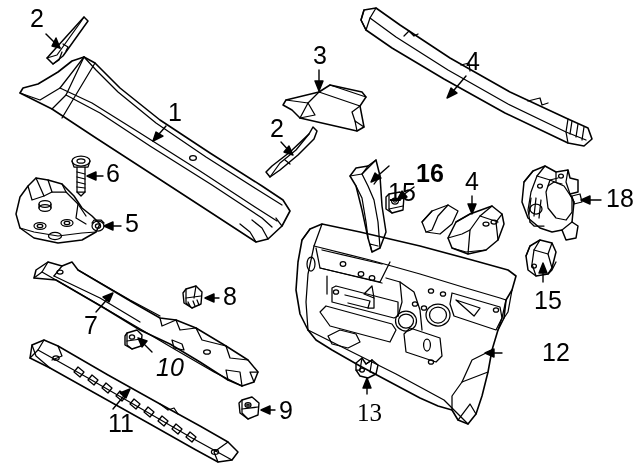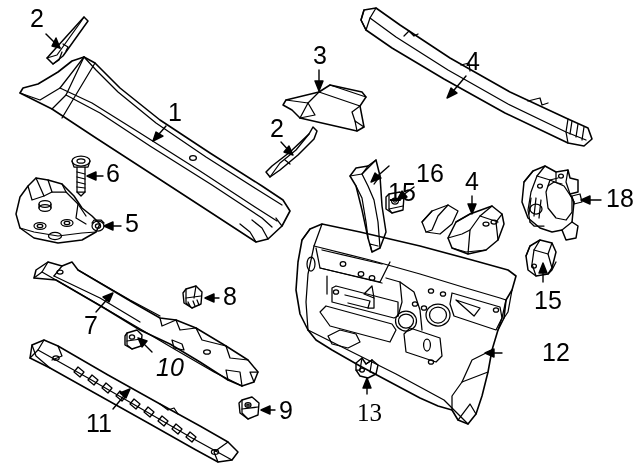--- a/index.html
+++ b/index.html
@@ -373,26 +373,26 @@
     </g>
   </svg>
 
   <div class="callout" style="left:30px;top:6px;">2</div>
   <div class="callout" style="left:168px;top:100px;">1</div>
   <div class="callout" style="left:313px;top:43px;">3</div>
   <div class="callout" style="left:466px;top:49px;">4</div>
   <div class="callout" style="left:270px;top:116px;">2</div>
   <div class="callout" style="left:106px;top:161px;">6</div>
   <div class="callout" style="left:388px;top:139px;margin-top:41px;">15</div>
-  <div class="callout" style="left:416px;top:161px;">16</div>
+  <div class="callout" style="left:416px;top:161px;font-weight:bold;">16</div>
   <div class="callout" style="left:465px;top:169px;">4</div>
   <div class="callout" style="left:606px;top:186px;text-align:right;">18</div>
   <div class="callout" style="left:125px;top:211px;">5</div>
   <div class="callout" style="left:223px;top:284px;">8</div>
   <div class="callout" style="left:534px;top:288px;">15</div>
   <div class="callout" style="left:84px;top:313px;">7</div>
   <div class="callout" style="left:156px;top:355px;font-style:italic;">10</div>
   <div class="callout" style="left:506px;top:340px;margin-left:36px;">12</div>
   <div class="callout" style="left:279px;top:398px;">9</div>
   <div class="callout" style="left:357px;top:400px;font-family:Liberation Serif, serif;">13</div>
-  <div class="callout" style="left:86px;top:411px;">11</div>
+  <div class="callout" style="left:108px;top:411px;">11</div>
 
 </div>
 
 </body></html>

